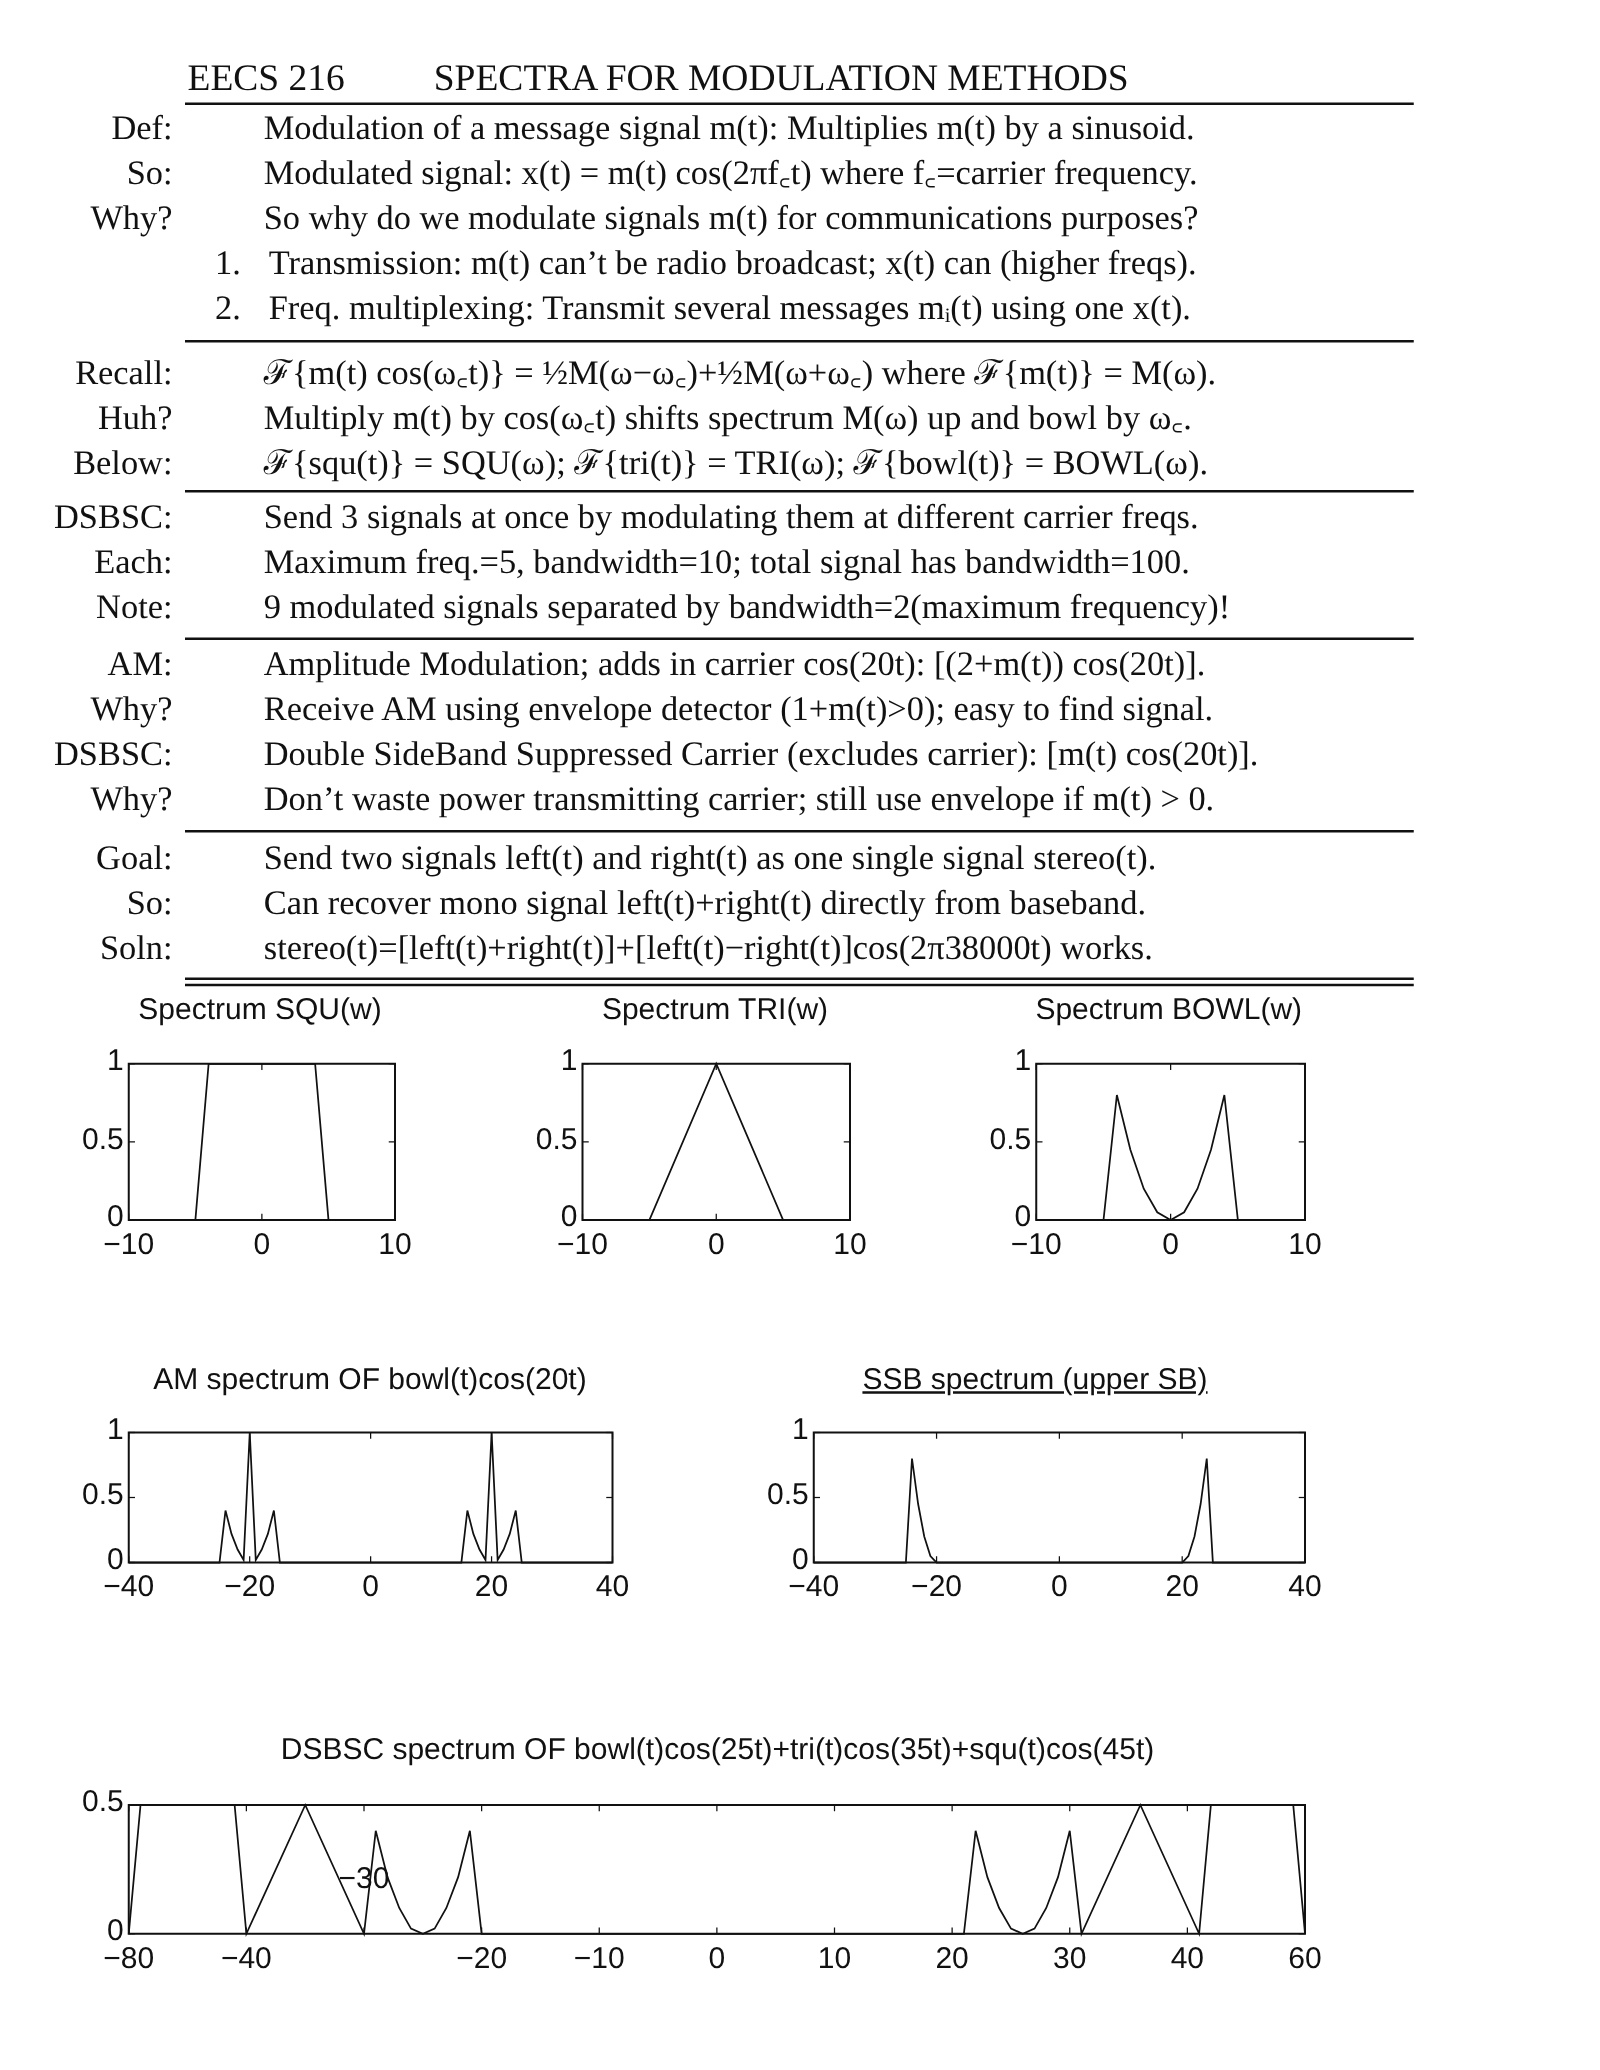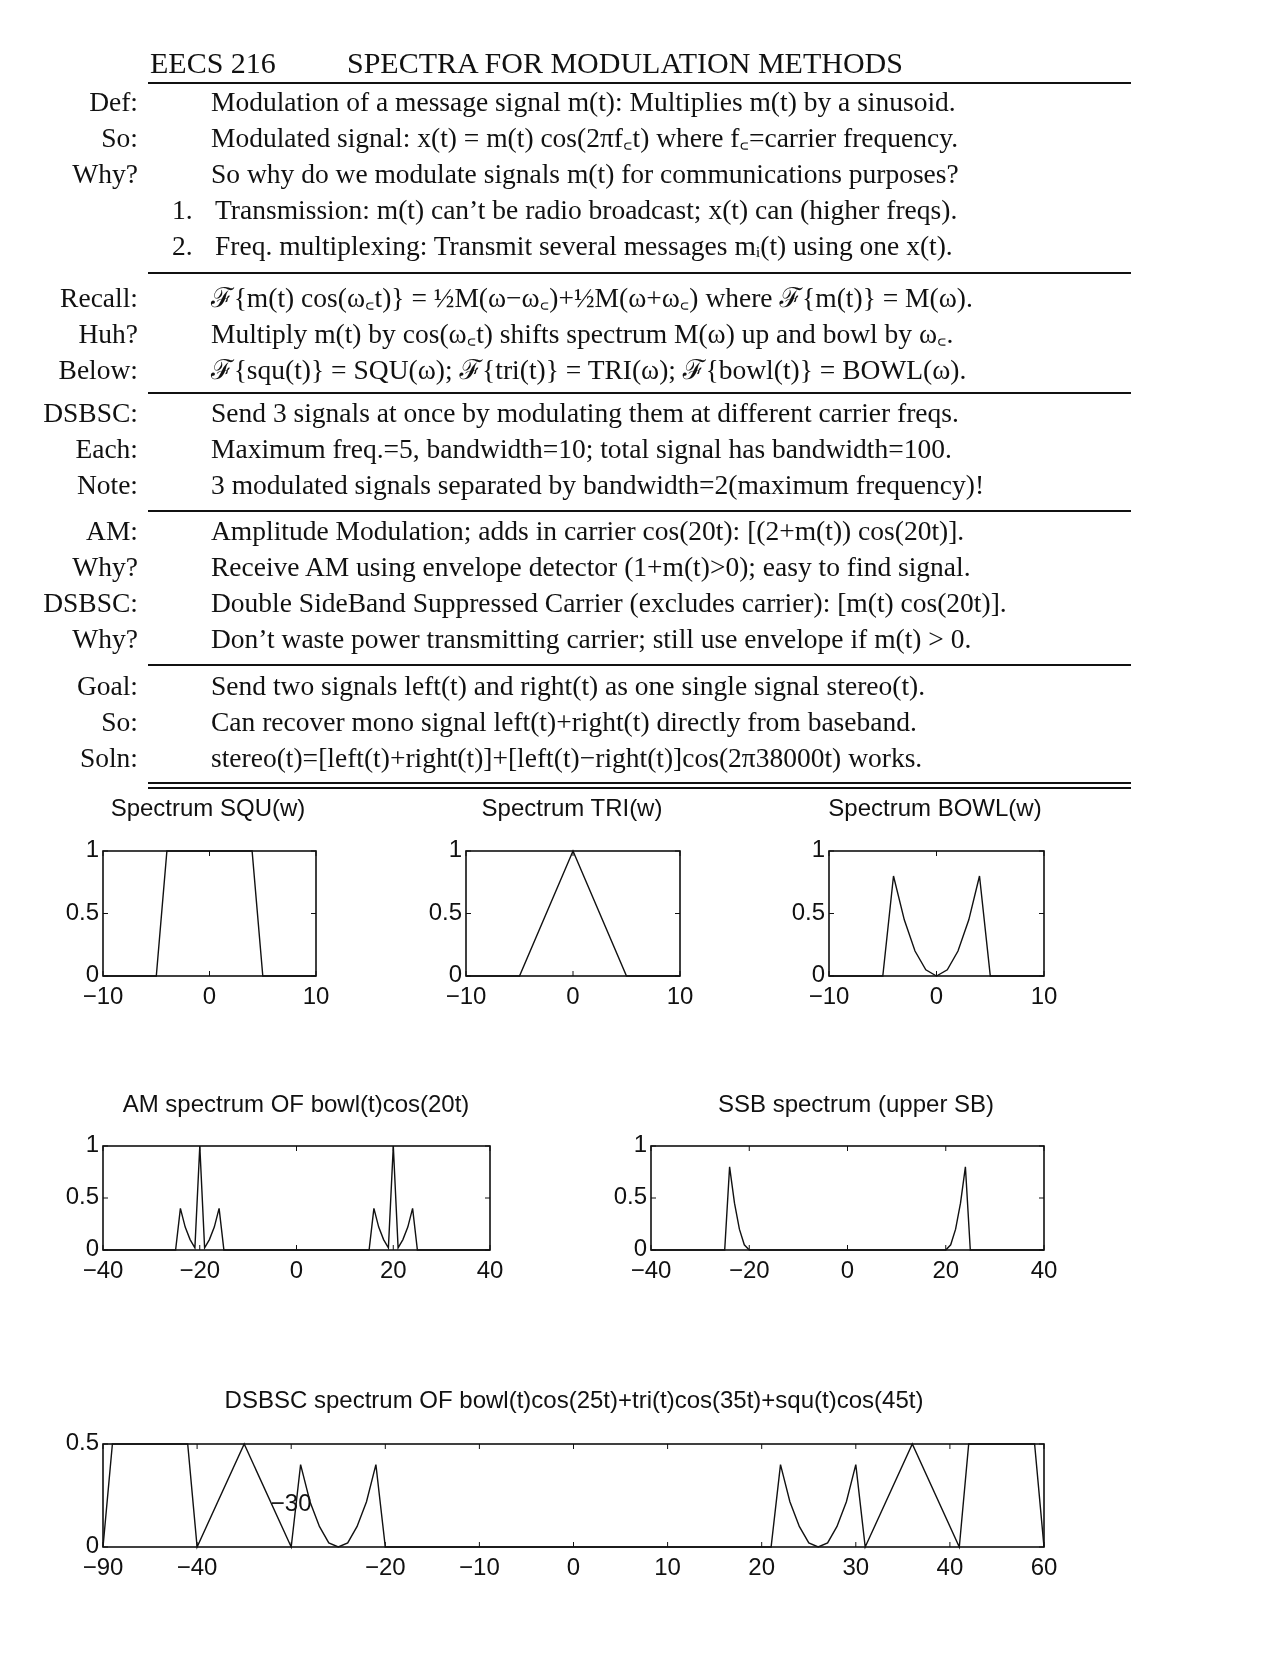--- a/index.html
+++ b/index.html
@@ -67,21 +67,21 @@
 <div class="row serif" style="left:0;top:396px;width:1280px;">
   <span class="lbl">DSBSC:</span>
   <span class="txt">Send 3 signals at once by modulating them at different carrier freqs.</span>
 </div>
 <div class="row serif" style="left:0;top:432px;width:1280px;">
   <span class="lbl">Each:</span>
   <span class="txt">Maximum freq.=5, bandwidth=10; total signal has bandwidth=100.</span>
 </div>
 <div class="row serif" style="left:0;top:468px;width:1280px;">
   <span class="lbl">Note:</span>
-  <span class="txt">3 modulated signals separated by bandwidth=2(maximum frequency)!</span>
+  <span class="txt">9 modulated signals separated by bandwidth=2(maximum frequency)!</span>
 </div>
 <div class="hr" style="top:510px;"></div>
 
 <div class="row serif" style="left:0;top:514px;width:1280px;">
   <span class="lbl">AM:</span>
   <span class="txt">Amplitude Modulation; adds in carrier cos(20t): [(2+m(t)) cos(20t)].</span>
 </div>
 <div class="row serif" style="left:0;top:550px;width:1280px;">
   <span class="lbl">Why?</span>
   <span class="txt">Receive AM using envelope detector (1+m(t)&gt;0); easy to find signal.</span>
@@ -257,31 +257,31 @@
     <div class="tick-label sans" style="left: 745px; width: 80px; text-align: right; top: 835px;">1</div>
     <div class="plot-title sans" style="left: -104px; width: 800px; top: 1090px;">AM spectrum OF bowl(t)cos(20t)</div>
     <div class="tick-label sans" style="left: 63px; width: 80px; text-align: center; top: 1256px;">−40</div>
     <div class="tick-label sans" style="left: 159.75px; width: 80px; text-align: center; top: 1256px;">−20</div>
     <div class="tick-label sans" style="left: 256.5px; width: 80px; text-align: center; top: 1256px;">0</div>
     <div class="tick-label sans" style="left: 353.25px; width: 80px; text-align: center; top: 1256px;">20</div>
     <div class="tick-label sans" style="left: 450px; width: 80px; text-align: center; top: 1256px;">40</div>
     <div class="tick-label sans" style="left: 19px; width: 80px; text-align: right; top: 1234px;">0</div>
     <div class="tick-label sans" style="left: 19px; width: 80px; text-align: right; top: 1182px;">0.5</div>
     <div class="tick-label sans" style="left: 19px; width: 80px; text-align: right; top: 1130px;">1</div>
-    <div class="plot-title sans" style="left: 456px; width: 800px; top: 1090px;">SSB spectrum (upper SB)</div>
+    <div class="plot-title sans" style="left: 428px; width: 800px; top: 1090px; text-decoration: underline;">SSB spectrum (upper SB)</div>
     <div class="tick-label sans" style="left: 611px; width: 80px; text-align: center; top: 1256px;">−40</div>
     <div class="tick-label sans" style="left: 709.25px; width: 80px; text-align: center; top: 1256px;">−20</div>
     <div class="tick-label sans" style="left: 807.5px; width: 80px; text-align: center; top: 1256px;">0</div>
     <div class="tick-label sans" style="left: 905.75px; width: 80px; text-align: center; top: 1256px;">20</div>
     <div class="tick-label sans" style="left: 1004px; width: 80px; text-align: center; top: 1256px;">40</div>
     <div class="tick-label sans" style="left: 567px; width: 80px; text-align: right; top: 1234px;">0</div>
     <div class="tick-label sans" style="left: 567px; width: 80px; text-align: right; top: 1182px;">0.5</div>
     <div class="tick-label sans" style="left: 567px; width: 80px; text-align: right; top: 1130px;">1</div>
     <div class="plot-title sans" style="left: 174px; width: 800px; top: 1386px;">DSBSC spectrum OF bowl(t)cos(25t)+tri(t)cos(35t)+squ(t)cos(45t)</div>
-    <div class="tick-label sans" style="left: 63px; width: 80px; text-align: center; top: 1553px;">−90</div>
+    <div class="tick-label sans" style="left: 63px; width: 80px; text-align: center; top: 1553px;">−80</div>
     <div class="tick-label sans" style="left: 157.1px; width: 80px; text-align: center; top: 1553px;">−40</div>
     <div class="tick-label sans" style="left: 251.2px; width: 80px; text-align: center; top: 1489px;">−30</div>
     <div class="tick-label sans" style="left: 345.3px; width: 80px; text-align: center; top: 1553px;">−20</div>
     <div class="tick-label sans" style="left: 439.4px; width: 80px; text-align: center; top: 1553px;">−10</div>
     <div class="tick-label sans" style="left: 533.5px; width: 80px; text-align: center; top: 1553px;">0</div>
     <div class="tick-label sans" style="left: 627.6px; width: 80px; text-align: center; top: 1553px;">10</div>
     <div class="tick-label sans" style="left: 721.7px; width: 80px; text-align: center; top: 1553px;">20</div>
     <div class="tick-label sans" style="left: 815.8px; width: 80px; text-align: center; top: 1553px;">30</div>
     <div class="tick-label sans" style="left: 909.9px; width: 80px; text-align: center; top: 1553px;">40</div>
     <div class="tick-label sans" style="left: 1004px; width: 80px; text-align: center; top: 1553px;">60</div>

